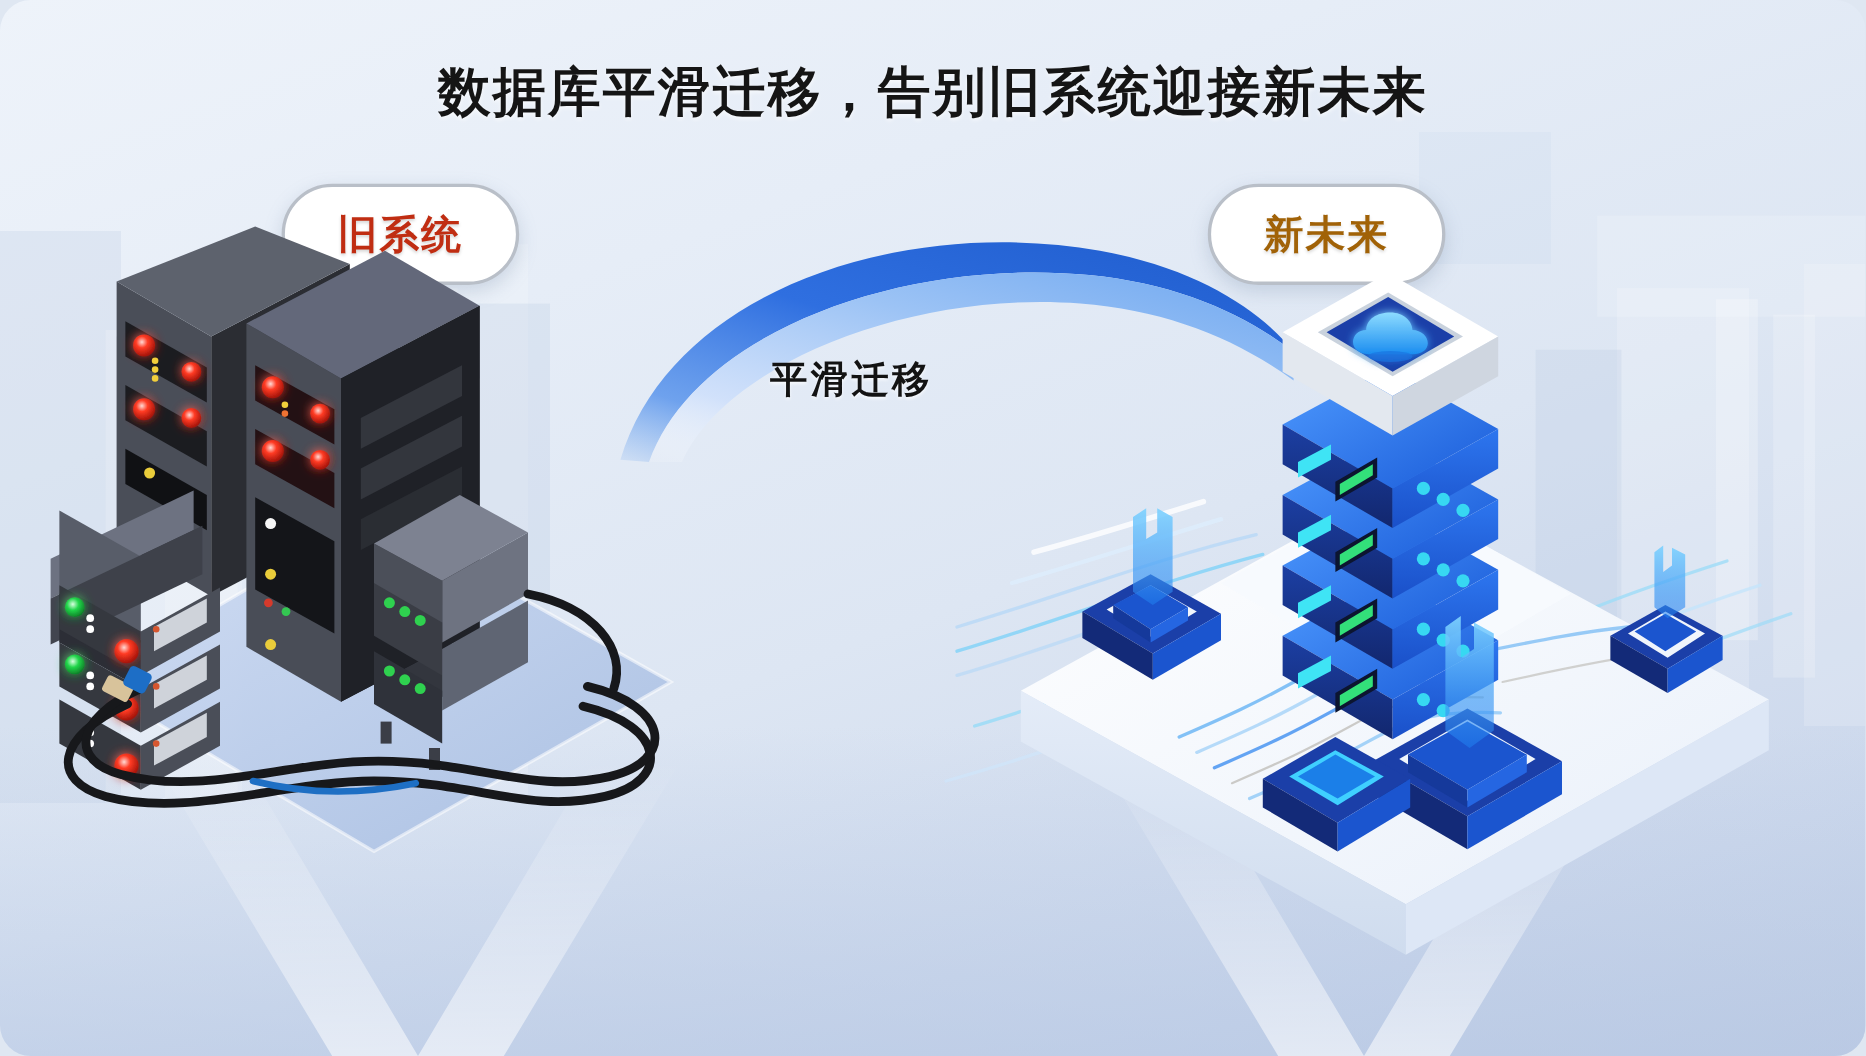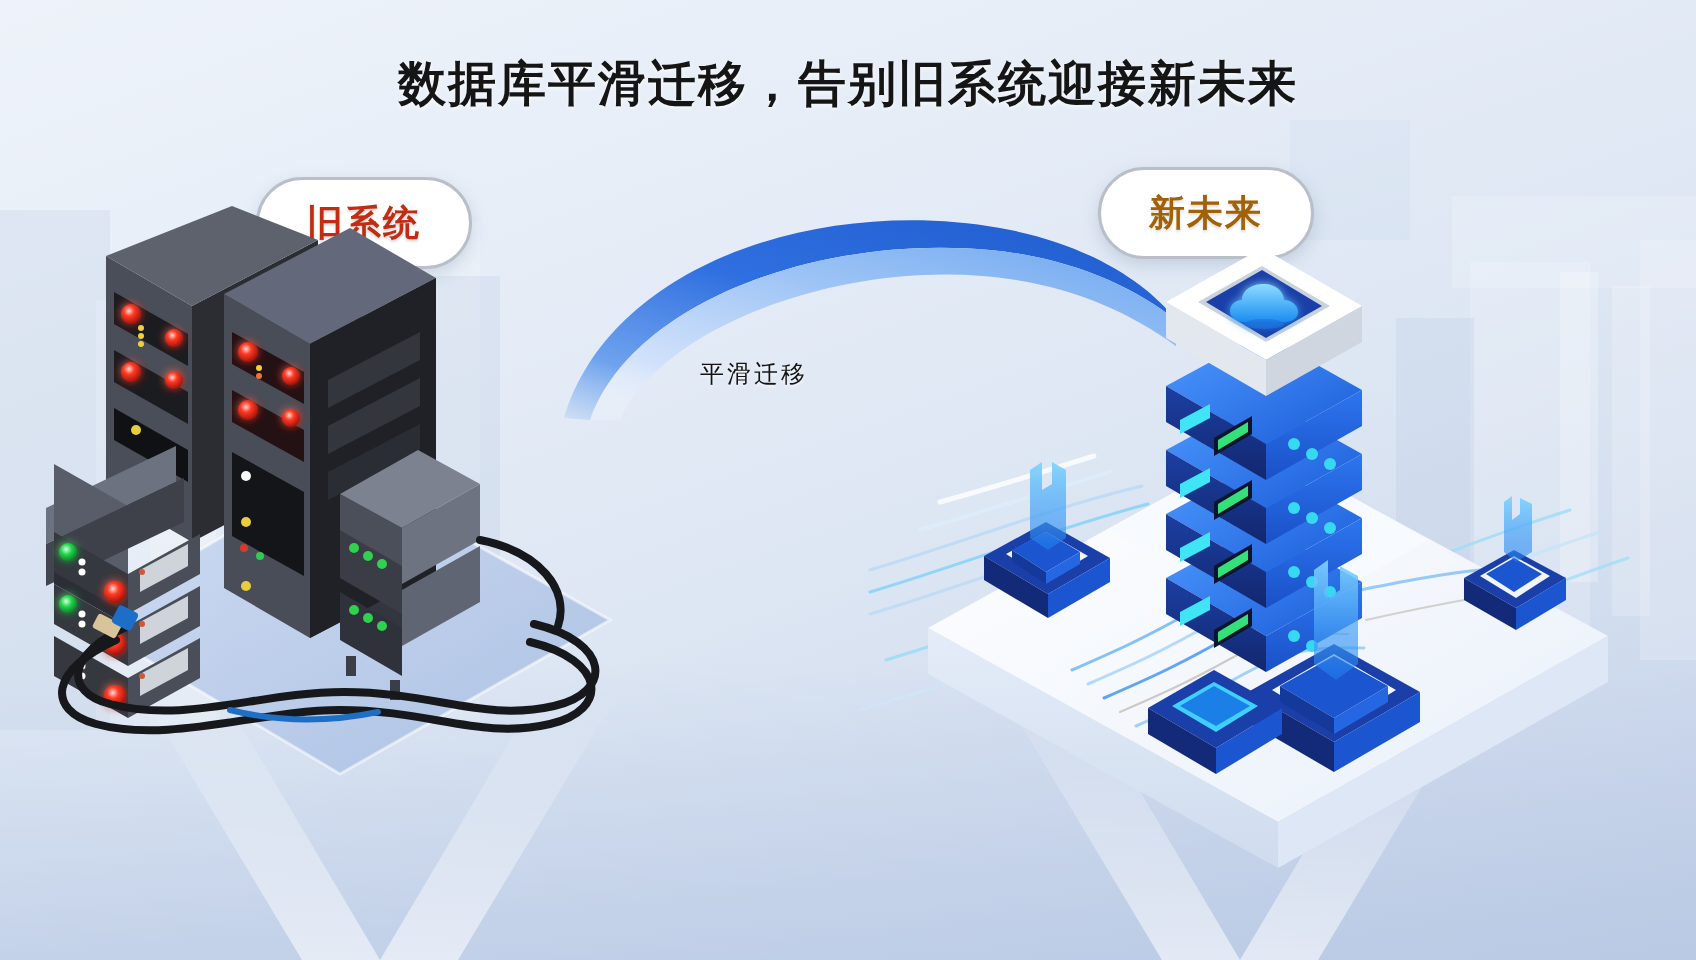--- a/index.html
+++ b/index.html
@@ -2,49 +2,49 @@
 <html><head>
 <meta charset="utf-8">
 <style>
   html,body{margin:0;padding:0;}
   body{
     width:1696px;height:960px;overflow:hidden;
     font-family:"Liberation Sans","DejaVu Sans",sans-serif;
     background:#dfe7f2;
   }
   .stage{position:relative;width:1696px;height:960px;overflow:hidden;
-    background:linear-gradient(160deg,#eef3fa 0%,#e6edf7 28%,#dde6f3 55%,#ccd8ec 85%,#c3d0e6 100%);}
+    background:linear-gradient(160deg,#eef3fa 0%,#e6edf7 28%,#dde6f3 55%,#ccd8ec 85%,#c3d0e6 100%);border-radius:28px;}
 
   
   .bg-layer{position:absolute;inset:0;overflow:hidden;}
   .bld{position:absolute;background:rgba(255,255,255,.34);}
   .bld.d{background:rgba(255,255,255,.17);}
   .bld.e{background:rgba(176,196,225,.22);}
   .bg-sheen{position:absolute;left:0;right:0;bottom:0;height:300px;
     background:linear-gradient(180deg,rgba(190,206,232,0) 0%,rgba(178,196,226,.55) 100%);}
 
   
   .title{position:absolute;left:0;right:0;top:52px;text-align:center;
     font-size:48px;font-weight:bold;color:#151515;letter-spacing:2px;
     text-shadow:0 2px 4px rgba(255,255,255,.7);}
 
   
   .pill{position:absolute;display:flex;align-items:center;justify-content:center;
     background:#fff;border:3px solid #b9bfc8;border-radius:48px;
     box-shadow:0 6px 16px rgba(120,140,170,.28);}
   .pill span{font-size:36px;font-weight:bold;letter-spacing:2px;}
-  #pill-old{left:256px;top:177px;width:210px;height:86px;text-align:center;}
+  #pill-old{left:256px;top:167px;width:210px;height:86px;text-align:center;}
   #pill-old span{color:#c02d12;text-shadow:0 2px 3px rgba(0,0,0,.18);}
   #pill-new{left:1098px;top:167px;width:210px;height:86px;}
   #pill-new span{color:#a16207;text-shadow:0 2px 3px rgba(0,0,0,.15);}
 
   
   .arcwrap{position:absolute;left:520px;top:180px;width:660px;height:240px;}
-  .mig-label{position:absolute;left:700px;top:322px;font-size:24px;font-weight:normal;
-    color:#131313;letter-spacing:3px;text-shadow:0 2px 3px rgba(255,255,255,.75);margin-top:36px;}
+  .mig-label{position:absolute;left:700px;top:322px;font-size:34px;font-weight:bold;
+    color:#131313;letter-spacing:3px;text-shadow:0 2px 3px rgba(255,255,255,.75);}
 
   
   .left-scene{position:absolute;left:10px;top:240px;width:700px;height:560px;}
   .right-scene{position:absolute;left:880px;top:240px;width:790px;height:580px;}
 
   .svgfull{position:absolute;inset:0;width:100%;height:100%;overflow:visible;}
 </style>
 </head>
 <body>
 

